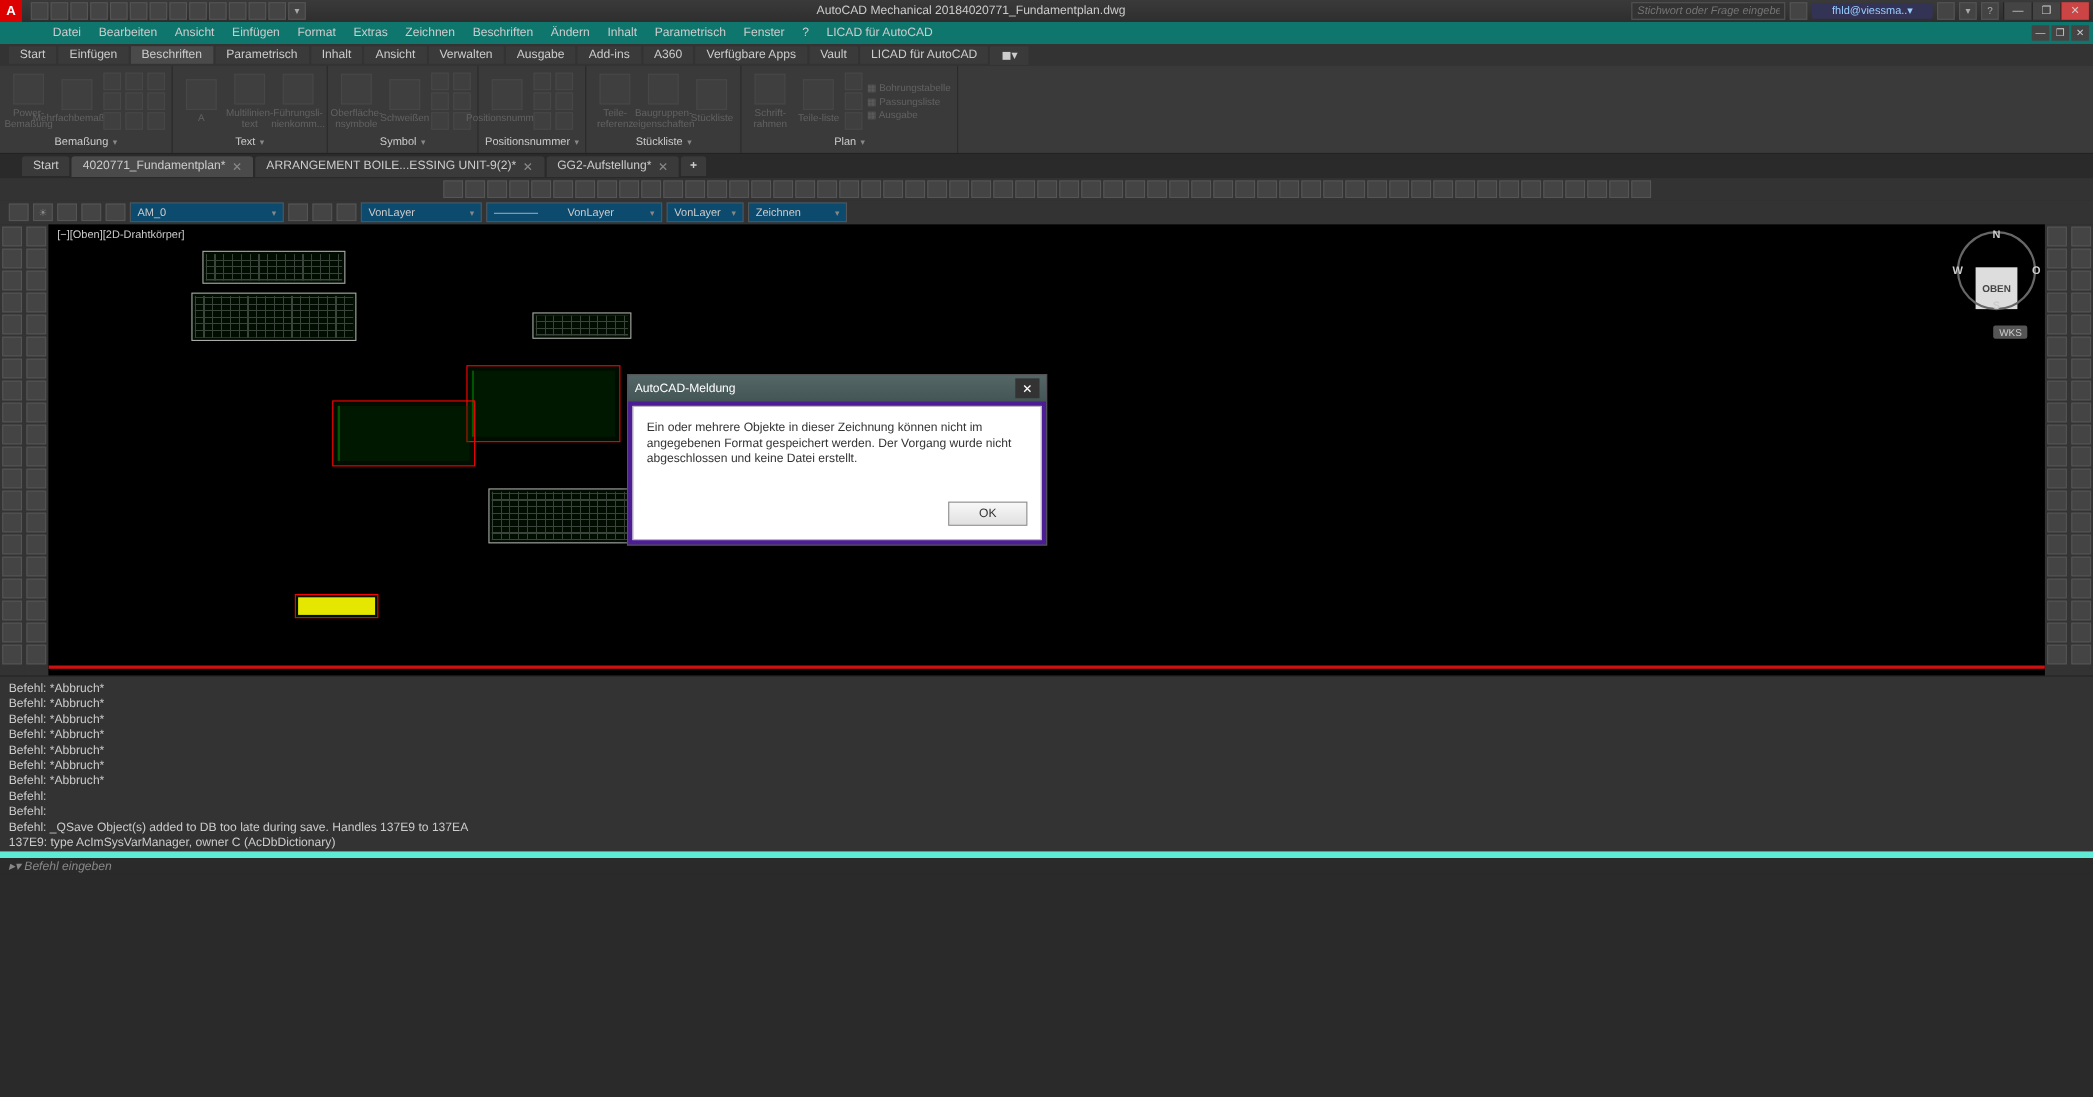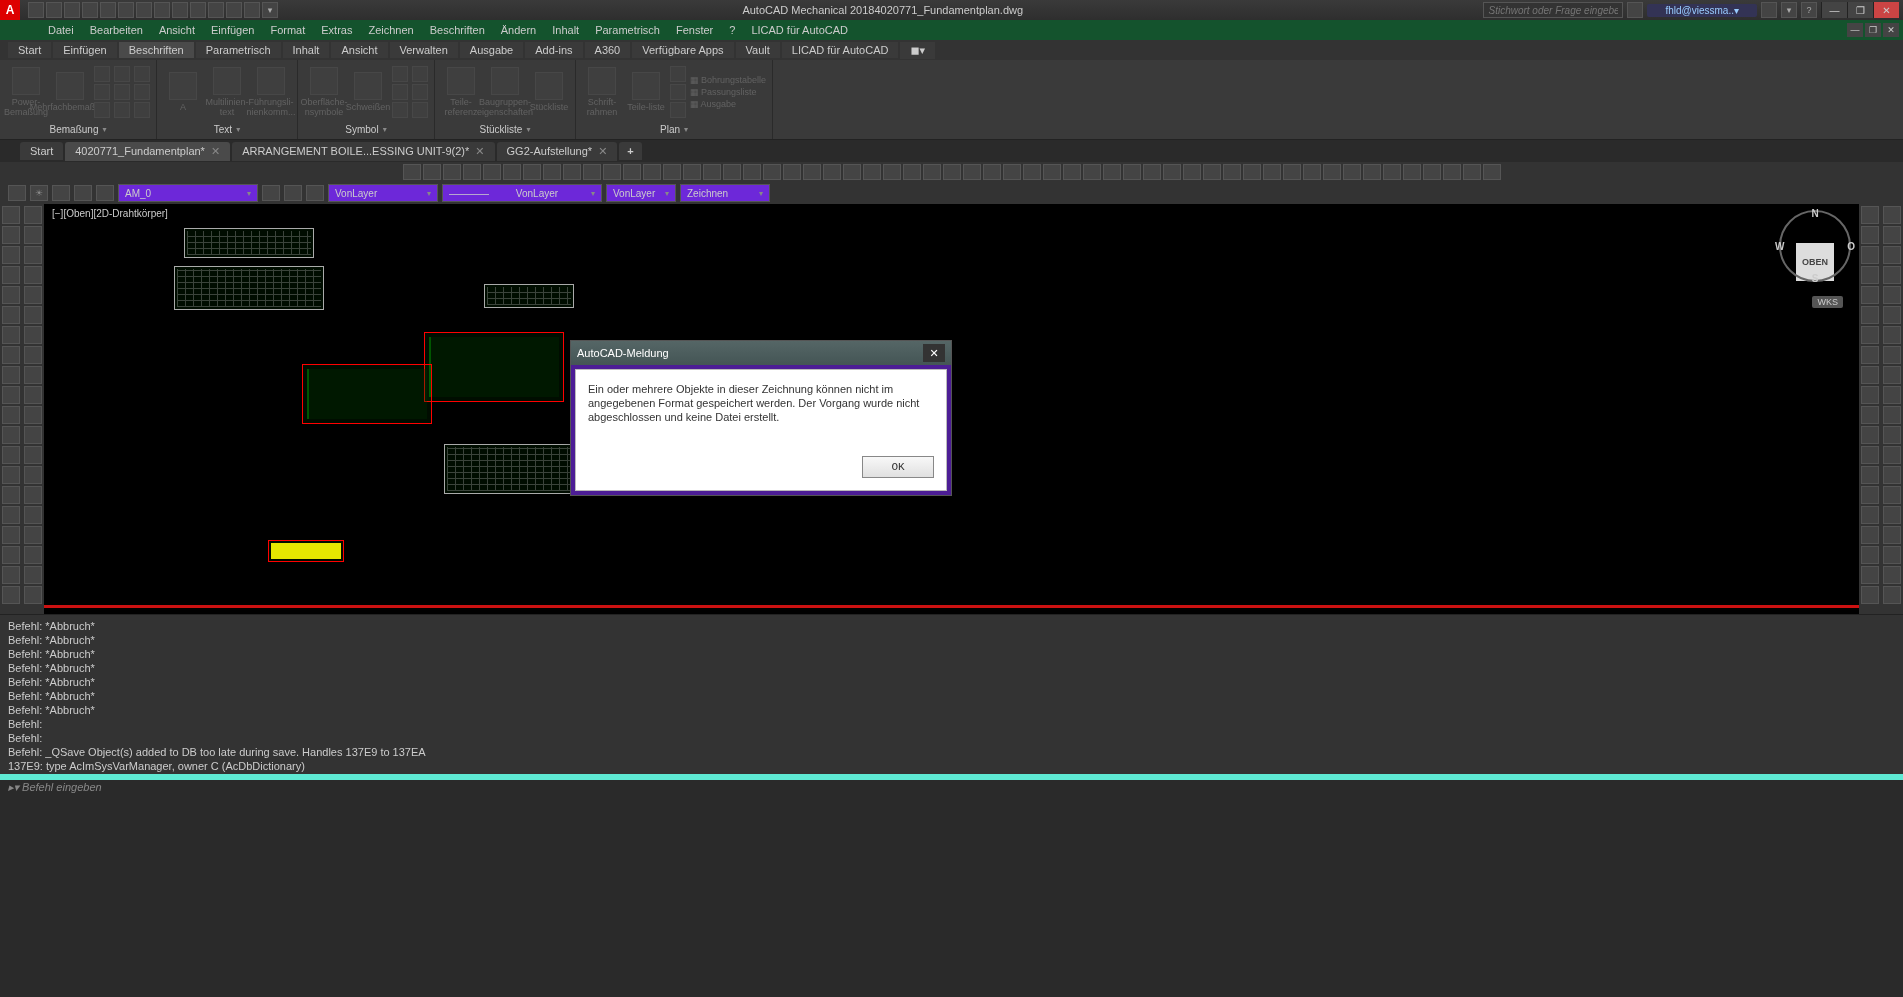--- a/index.html
+++ b/index.html
@@ -12,21 +12,21 @@
 .qat-ico { width:16px; height:16px; background:#444; border:1px solid #555; display:flex; align-items:center; justify-content:center; font-size:9px; color:#aaa; }
 .titlebar .center { flex:1; display:flex; justify-content:center; }
 .titlebar .right { display:flex; align-items:center; gap:4px; padding-right:4px; }
 .search-box { background:#333; border:1px solid #555; height:16px; width:140px; color:#888; font-size:10px; padding:0 4px; font-style:italic; }
 .user-chip { background:#335; color:#9cf; font-size:10px; padding:1px 18px; border-radius:2px; }
 .winbtns { display:flex; gap:0; }
 .winbtn { width:26px; height:16px; background:#444; color:#ccc; display:flex; align-items:center; justify-content:center; font-size:10px; border-left:1px solid #222; }
 .winbtn.close { background:#c44; }
 
 
-.menubar { height:20px; background:#14532d; display:flex; font-size:11px; color:#ccc; padding-left:40px; align-items:center; position:relative; }
+.menubar { height:20px; background:#0f766e; display:flex; font-size:11px; color:#ccc; padding-left:40px; align-items:center; position:relative; }
 .menubar .m { padding:2px 8px; }
 .menubar .r { position:absolute; right:4px; display:flex; }
 .menubar .r .mb { width:16px; height:14px; background:#444; margin-left:2px; font-size:9px; display:flex; align-items:center; justify-content:center; }
 
 
 .tabrow { height:20px; background:#333; display:flex; font-size:11px; color:#ccc; padding-left:8px; align-items:center; }
 .tabrow .t { padding:2px 10px; background:#3a3a3a; margin-right:2px; }
 .tabrow .t.active { background:#4a4a4a; }
 
 
@@ -44,21 +44,21 @@
 .doctabs { height:22px; background:#2a2a2a; display:flex; align-items:center; font-size:11px; padding-left:20px; gap:2px; }
 .doctab { padding:3px 10px; background:#3a3a3a; color:#ccc; border-radius:3px 3px 0 0; display:flex; gap:6px; }
 .doctab.active { background:#4a4a4a; }
 .doctab .x { color:#888; }
 .doctab.plus { padding:3px 8px; font-weight:bold; }
 
 
 .slimbar { height:20px; background:#333; display:flex; align-items:center; padding:0 8px; gap:2px; }
 .sico { width:18px; height:16px; background:#444; border:1px solid #555; font-size:9px; color:#888; display:flex; align-items:center; justify-content:center; }
 .layerbar { height:22px; background:#333; display:flex; align-items:center; padding:0 8px; gap:4px; }
-.lselect { background:#6d28d9; border:1px solid #555; height:18px; color:#ccc; font-size:10px; padding:0 6px; display:flex; align-items:center; justify-content:space-between; }
+.lselect { background:#0c4a6e; border:1px solid #555; height:18px; color:#ccc; font-size:10px; padding:0 6px; display:flex; align-items:center; justify-content:space-between; }
 .lselect:after { content:"▾"; font-size:8px; margin-left:6px; color:#888; }
 
 
 .workrow { display:flex; height:410px; background:#333; }
 .vtb { width:22px; background:#333; display:flex; flex-direction:column; gap:2px; padding:2px; }
 .vtb .vico { width:18px; height:18px; background:#444; border:1px solid #555; }
 .canvas { flex:1; background:#000; position:relative; overflow:hidden; }
 .viewlbl { position:absolute; top:4px; left:8px; color:#ccc; font-size:10px; }
 .drawing { position:absolute; background:rgba(0,255,0,.05); }
 .drawing.redbox { border:1px solid #f00; }
@@ -80,21 +80,21 @@
 .cmdinput { background:#2a2a2a; height:20px; display:flex; align-items:center; font-family:Consolas,monospace; font-size:11px; color:#888; padding:0 8px; border-top:6px solid #5eead4; font-style:italic; }
 
 
 .overlay { position:absolute; inset:0; }
 .dialog { position:absolute; top:340px; left:570px; width:382px; background:#4c1d95; border:1px solid #555; box-shadow:4px 4px 10px rgba(0,0,0,.6); }
 .dialog .tb { background:linear-gradient(#566,#455); height:24px; display:flex; align-items:center; justify-content:space-between; color:#fff; font-size:11px; padding:0 6px; }
 .dialog .tb .x { width:22px; height:18px; background:#333; display:flex; align-items:center; justify-content:center; font-size:11px; }
 .dialog .body { padding:12px; background:#fff; border:1px solid #bbb; margin:4px; font-size:11px; color:#333; line-height:14px; }
 .dialog .msg { min-height:60px; }
 .dialog .btns { display:flex; justify-content:flex-end; margin-top:14px; }
-.dialog .btn { width:72px; height:22px; background:linear-gradient(#f8f8f8,#e0e0e0); border:1px solid #888; font-size:11px; display:flex; align-items:center; justify-content:center;font-family:Liberation Mono, monospace; }
+.dialog .btn { width:72px; height:22px; background:linear-gradient(#f8f8f8,#e0e0e0); border:1px solid #888; font-size:11px; display:flex; align-items:center; justify-content:center; }
 </style>
 </head>
 <body>
 
 <div class="titlebar">
   <div class="acad-logo">A</div>
   <div class="qat">
     <div class="qat-ico"></div>
     <div class="qat-ico"></div>
     <div class="qat-ico"></div>
@@ -236,20 +236,39 @@
           <div class="rico"></div>
           <div class="rico"></div>
         </div>
       </div>
       <div class="lbl">Symbol</div>
     </div>
     <div class="rpanel">
       <div class="body">
         <div class="rbig">
           <div class="ico"></div>
+          <div>Positionsnummern</div>
+        </div>
+        <div class="rcol">
+          <div class="rico"></div>
+          <div class="rico"></div>
+          <div class="rico"></div>
+        </div>
+        <div class="rcol">
+          <div class="rico"></div>
+          <div class="rico"></div>
+          <div class="rico"></div>
+        </div>
+      </div>
+      <div class="lbl">Positionsnummer</div>
+    </div>
+    <div class="rpanel">
+      <div class="body">
+        <div class="rbig">
+          <div class="ico"></div>
           <div>Teile-referenz</div>
         </div>
         <div class="rbig">
           <div class="ico"></div>
           <div>Baugruppen-eigenschaften</div>
         </div>
         <div class="rbig">
           <div class="ico"></div>
           <div>Stückliste</div>
         </div>

